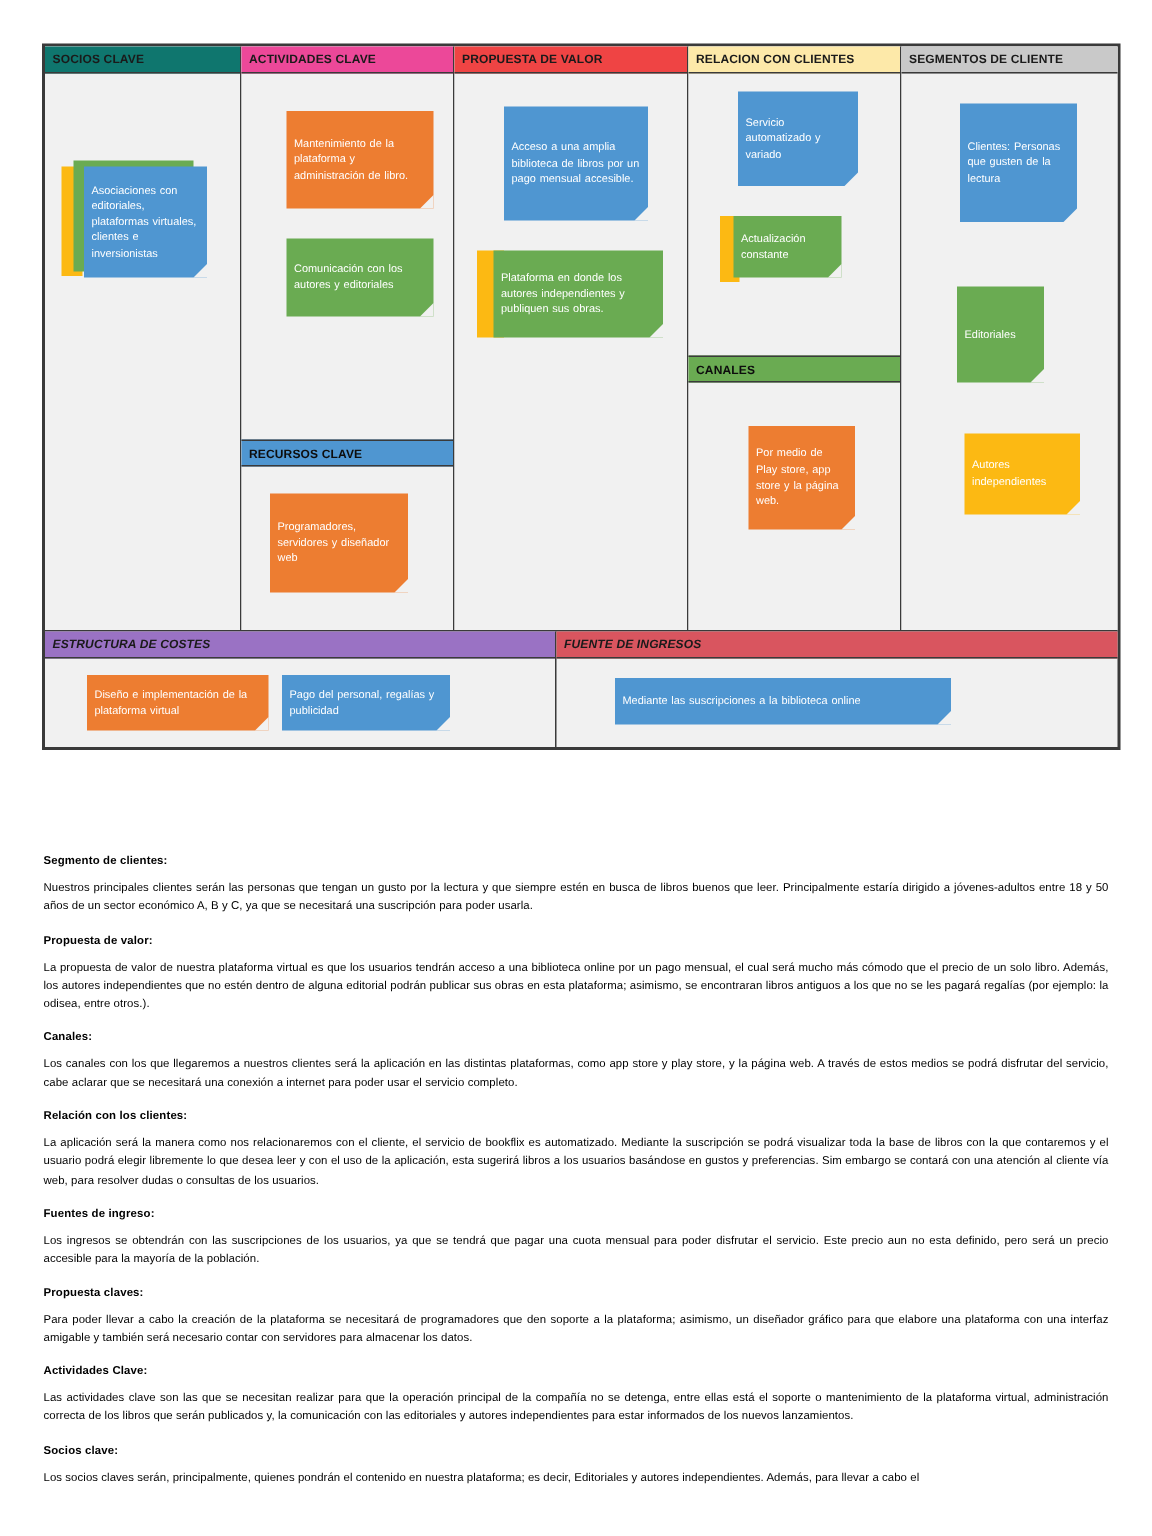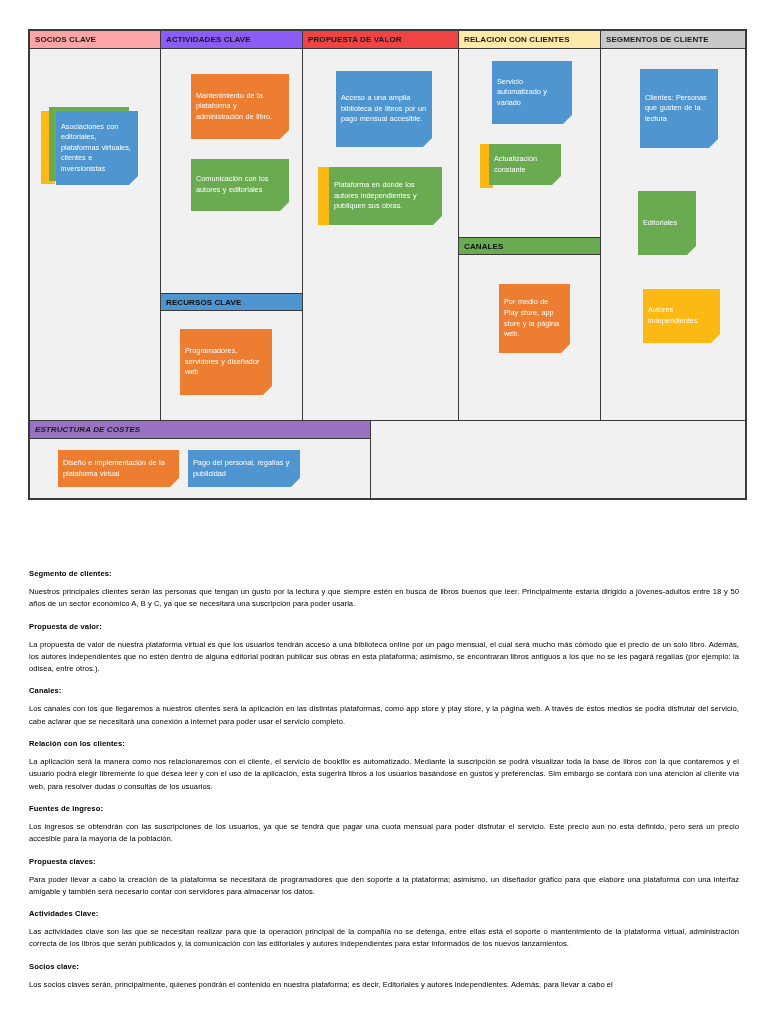--- a/index.html
+++ b/index.html
@@ -41,22 +41,22 @@
     padding-left: 5px;
     font-size: 8px;
     font-weight: bold;
     letter-spacing: .1px;
     color: #1a1a1a;
     white-space: nowrap;
   }
   .blk-body { position: relative; width: 100%; }
 
   
-  .h-blue   { background: #fca5a5; }
-  .h-peach  { background: #8b5cf6; }
+  .h-blue   { background: #0f766e; }
+  .h-peach  { background: #ec4899; }
   .h-green  { background: #ef4444; }
   .h-yellow { background: #fde9a9; }
   .h-gray   { background: #c9c9c9; }
   .h-brightblue  { background: #4f96d1; border-top:1.5px solid #3a3a3a; }
   .h-brightgreen { background: #6aab52; border-top:1.5px solid #3a3a3a; }
   .h-purple { background: #9a72c4; }
   .h-red    { background: #d9555f; }
 
   
   .note {
@@ -214,20 +214,28 @@
         <div class="blk-head h-purple">ESTRUCTURA DE COSTES</div>
         <div class="blk-body" style="height:60px;">
           <div class="note n-orange fold" style="left:28px; top:11px; width:121px; height:37px;">
             <span class="txt">Diseño e implementación de la plataforma virtual</span>
           </div>
           <div class="note n-blue fold" style="left:158px; top:11px; width:112px; height:37px;">
             <span class="txt">Pago del personal, regalías y publicidad</span>
           </div>
         </div>
       </div>
+      <div class="bot-cell" style="left:341px; width:374px;">
+        <div class="blk-head h-red">FUENTE DE INGRESOS</div>
+        <div class="blk-body" style="height:60px;">
+          <div class="note n-blue fold" style="left:39px; top:13px; width:224px; height:31px;">
+            <span class="txt">Mediante las suscripciones a la biblioteca online</span>
+          </div>
+        </div>
+      </div>
     </div>
 
   </div>
 
   <div id="doc">
 
     <p class="doc-h">Segmento de clientes:</p>
     <p class="doc-p">Nuestros principales clientes serán las personas que tengan un gusto por la lectura y que siempre estén en busca de libros buenos que leer. Principalmente estaría dirigido a jóvenes-adultos entre 18 y 50 años de un sector económico A, B y C, ya que se necesitará una suscripción para poder usarla.</p>
 
     <p class="doc-h">Propuesta de valor:</p>

